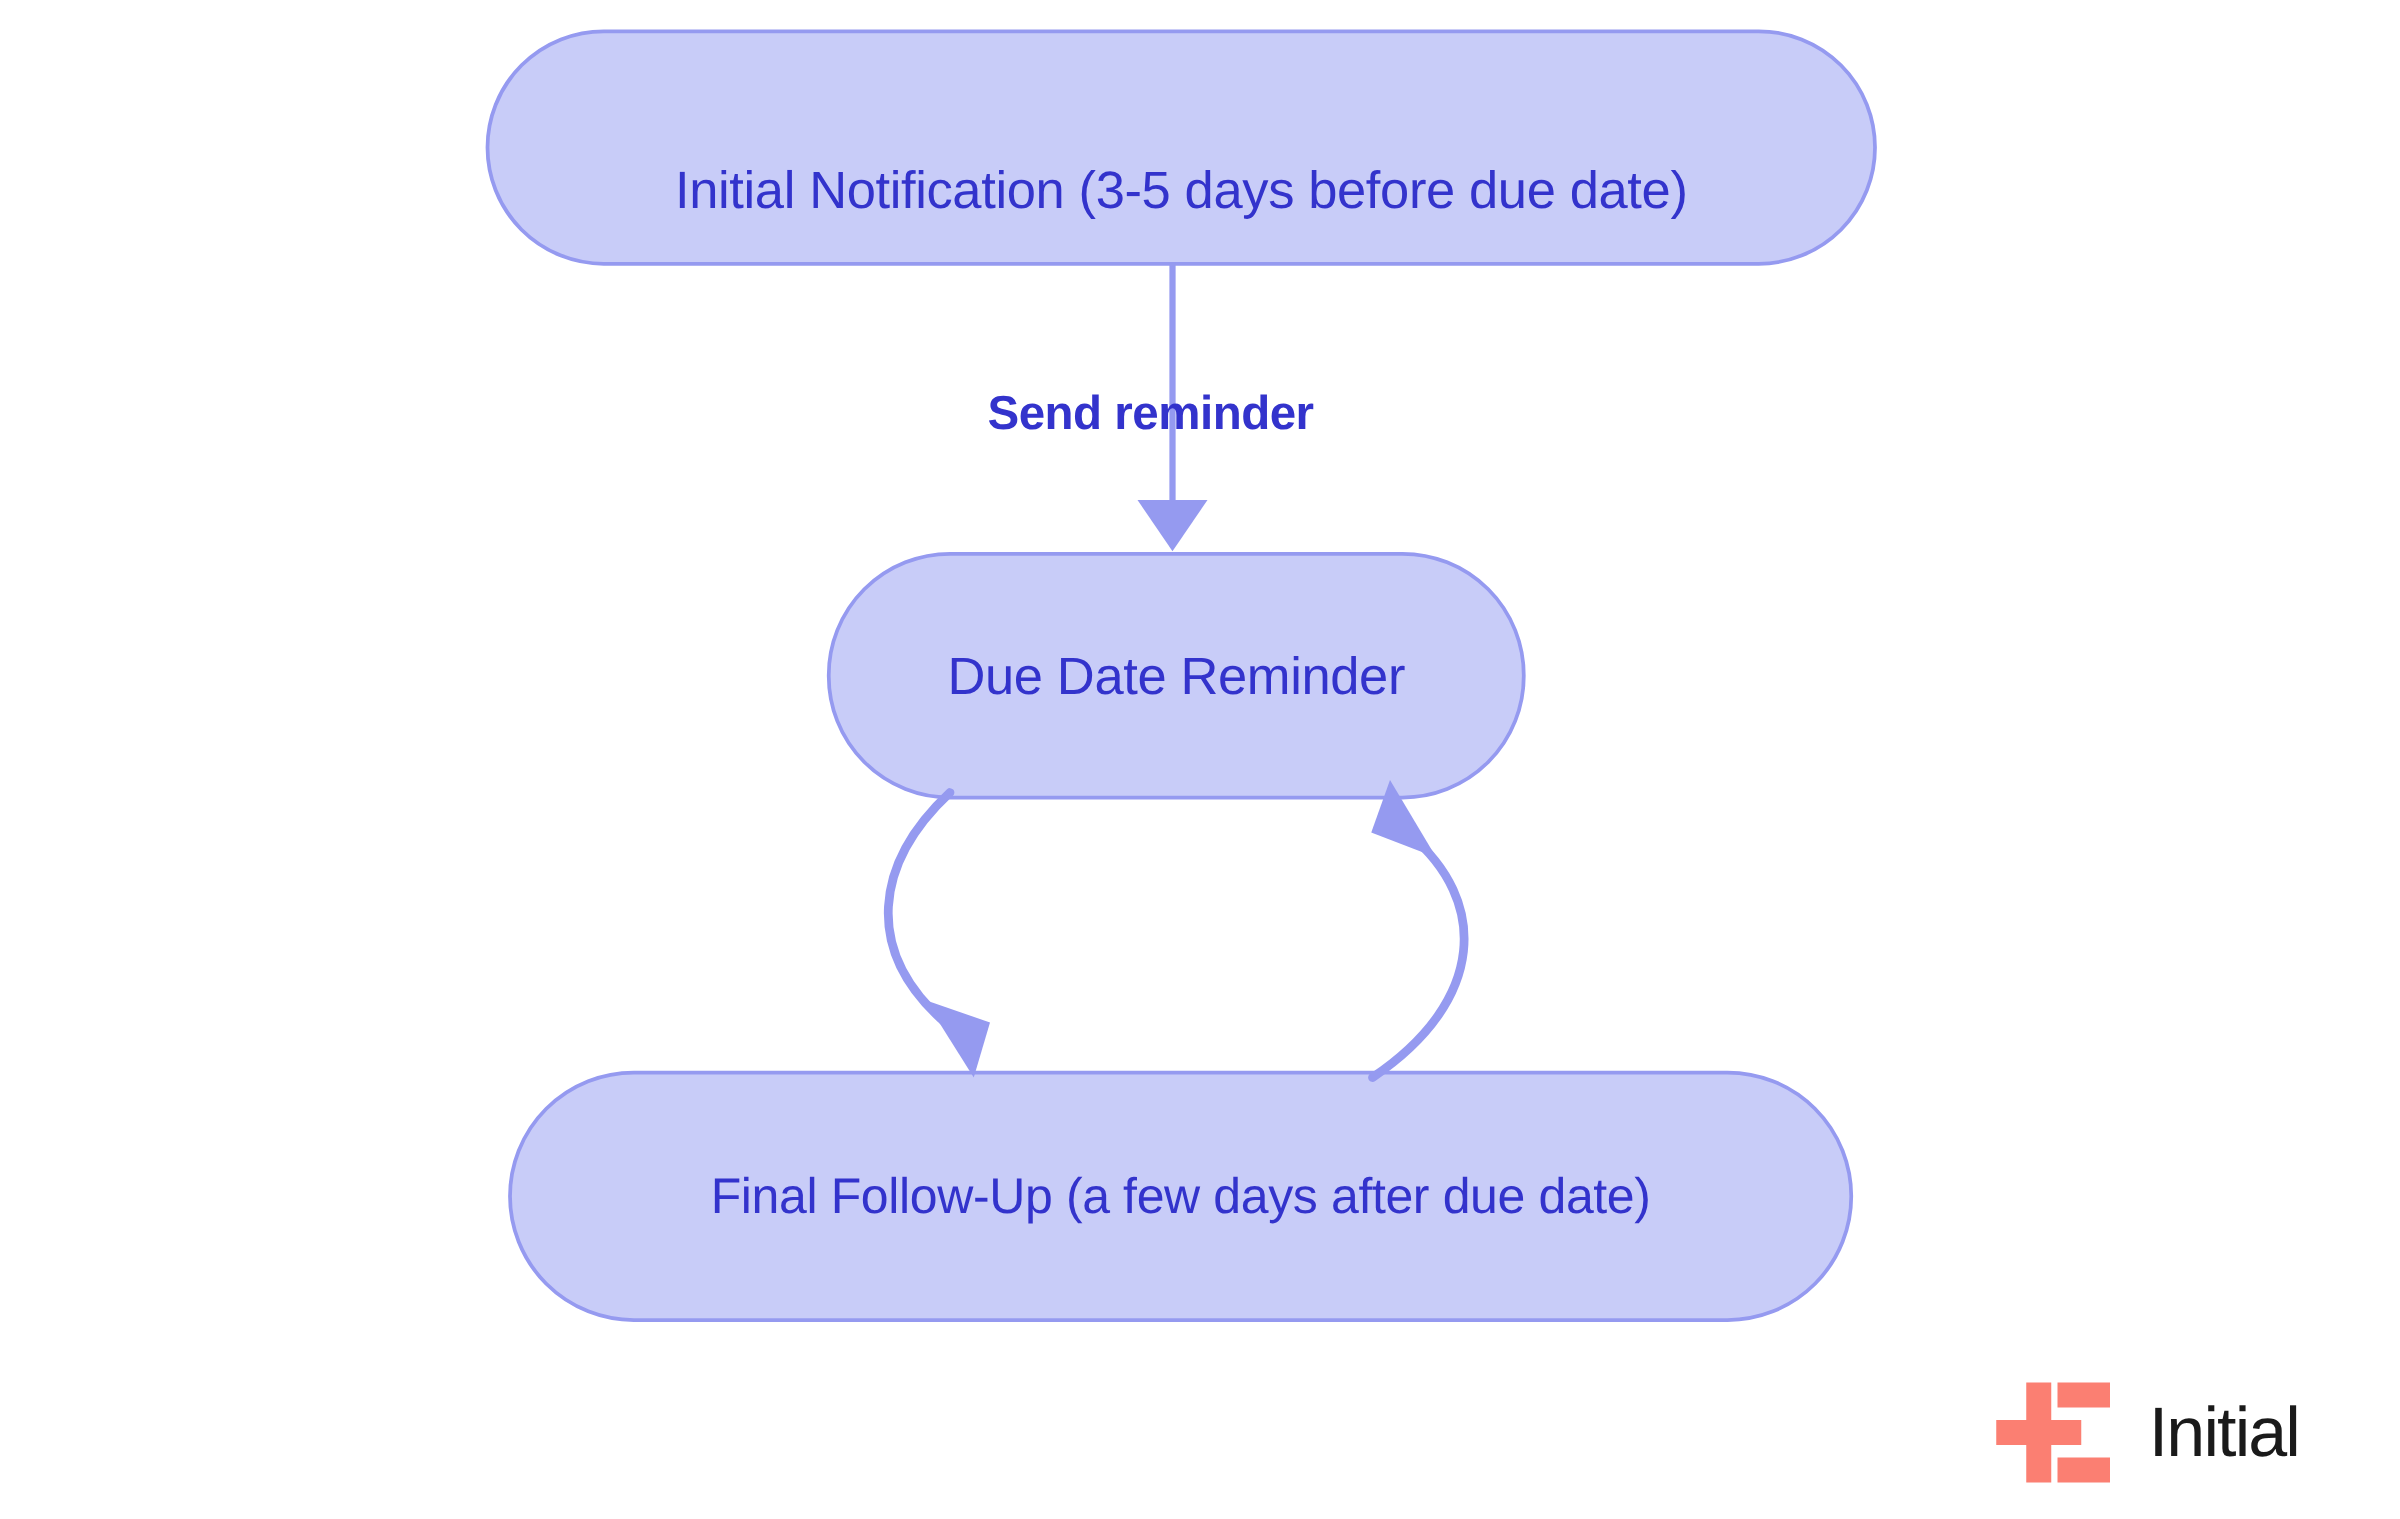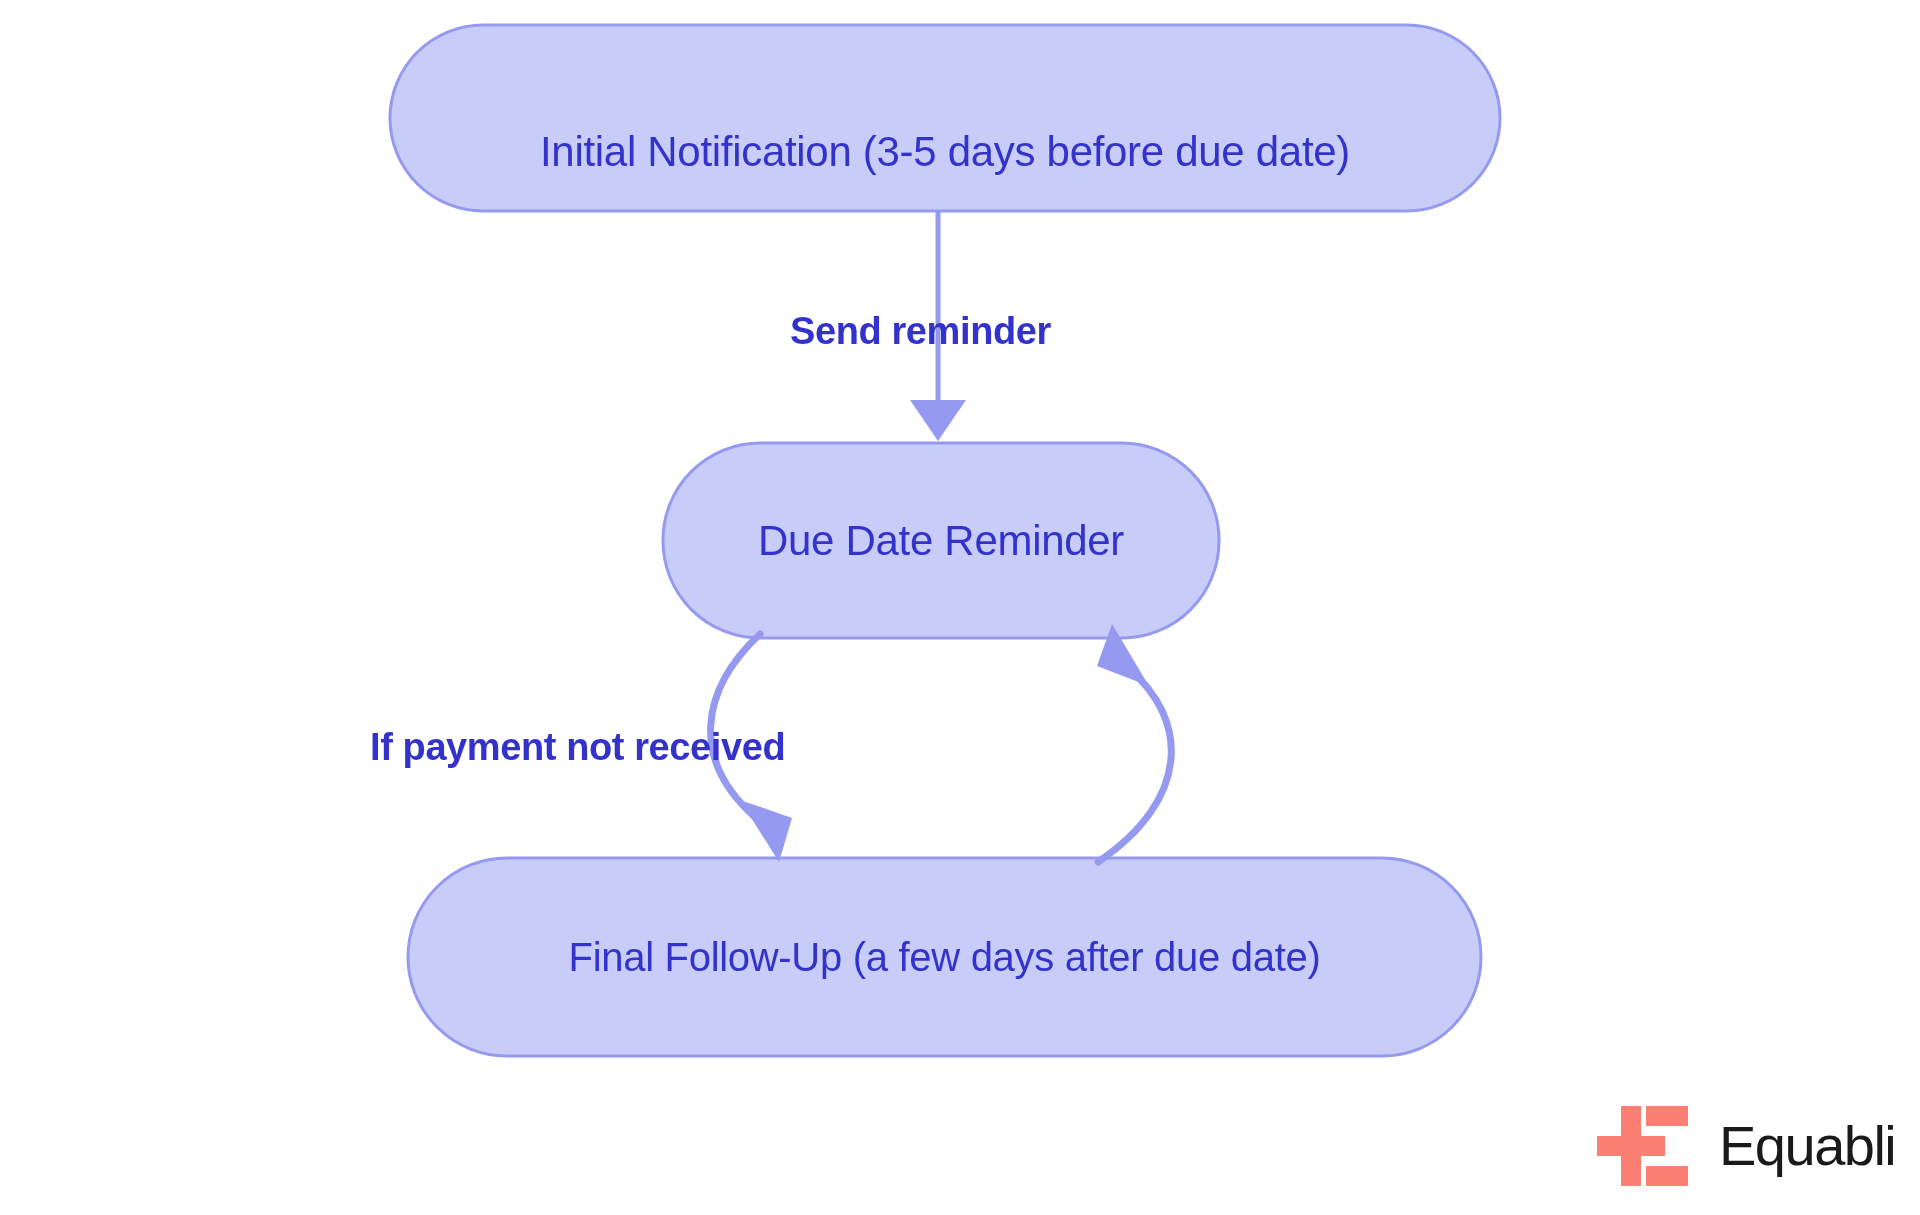--- a/index.html
+++ b/index.html
@@ -124,26 +124,25 @@
   </svg>
 
   <div class="node-label" id="node-1-label">Initial Notification (3-5 days before due date)</div>
 
   <div class="node-label" id="node-2-label">Due Date Reminder</div>
 
   <div class="node-label" id="node-3-label">Final Follow-Up (a few days after due date)</div>
 
   <div class="edge-label" id="edge-label-1">Send reminder</div>
 
-  <div class="edge-label" id="edge-label-2">If payment not received</div>
 
 
   <div id="brand-logo">
     <div id="brand-mark">
       <span class="mark-v"></span>
       <span class="mark-h"></span>
       <span class="mark-b1"></span>
       <span class="mark-b2"></span>
     </div>
-    <div id="brand-name">Equabli</div>
+    <div id="brand-name">Initial</div>
   </div>
 
 </div>
 
 </body></html>

